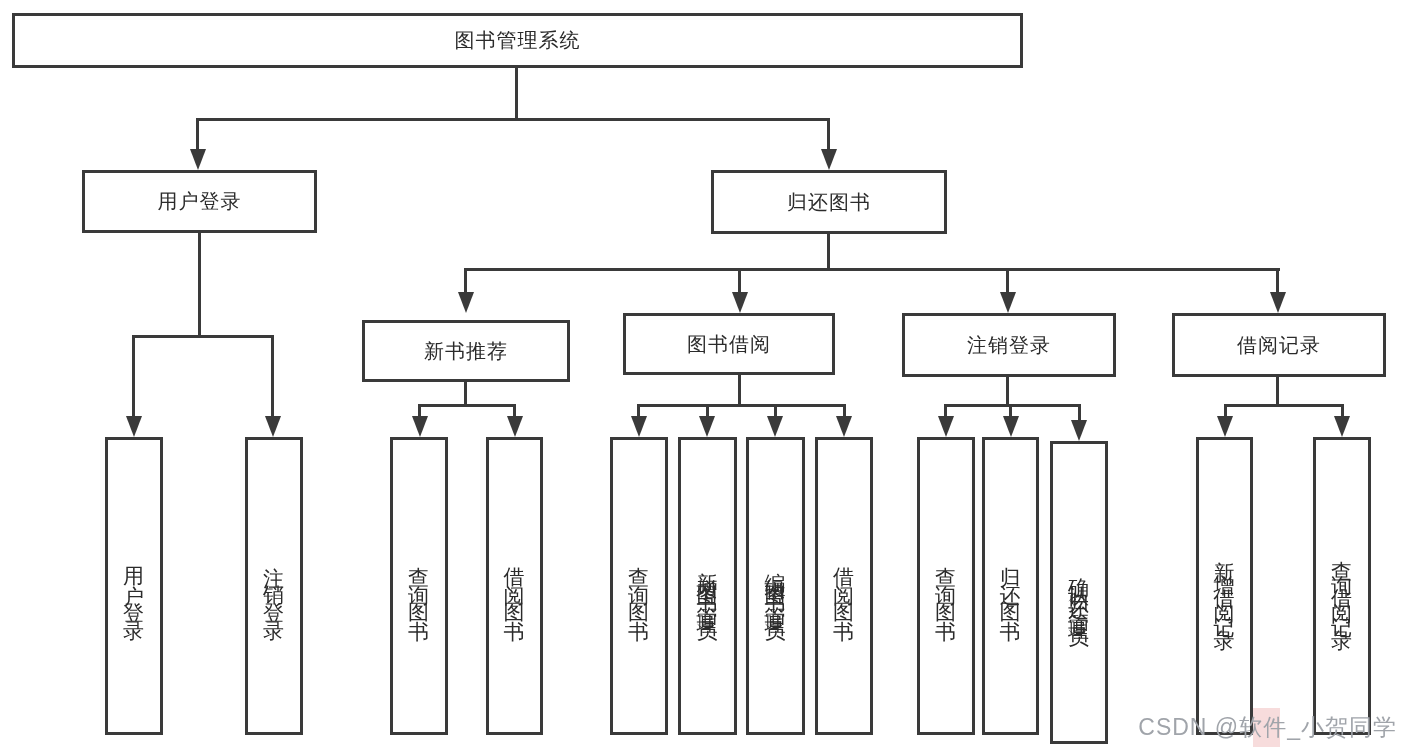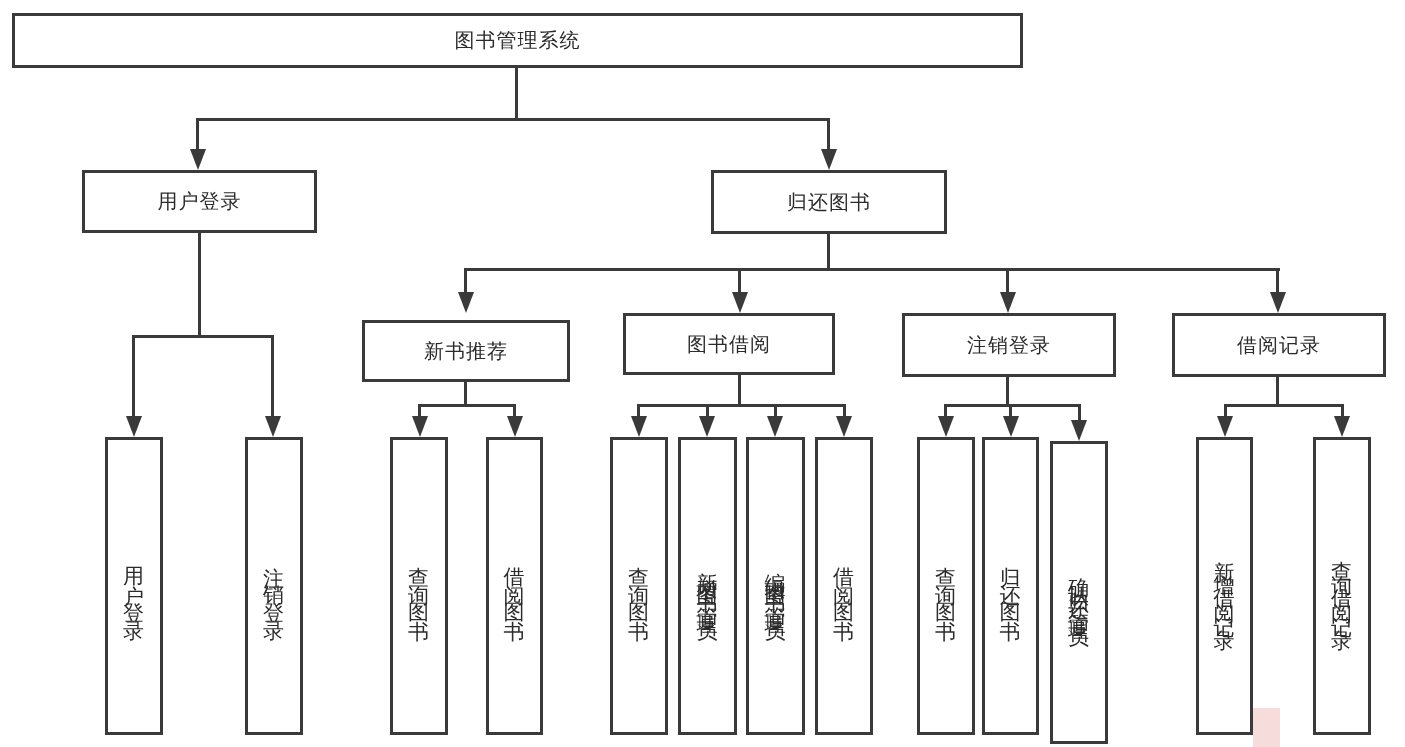--- a/index.html
+++ b/index.html
@@ -169,14 +169,15 @@
   </div>
 
   <div class="node leaf" style="left:1196px;top:437px;width:57px;height:298px;">
     <span class="vtext v-m">新增借阅记录</span>
   </div>
   <div class="node leaf" style="left:1313px;top:437px;width:58px;height:298px;">
     <span class="vtext v-m">查询借阅记录</span>
   </div>
 
   <div class="watermark-bg"></div>
+  <div class="watermark">CSDN @软件_小贺同学</div>
 
 </div>
 
 </body></html>

